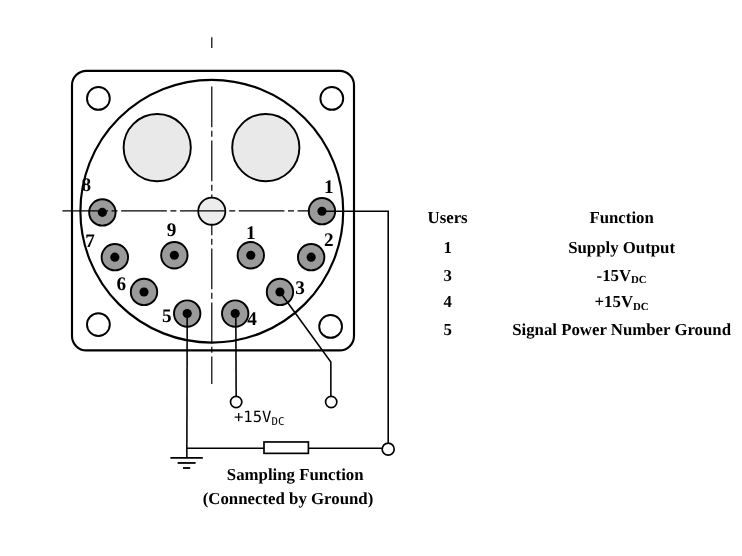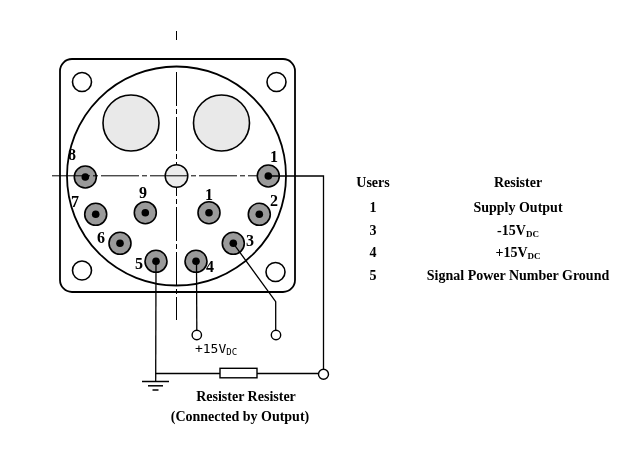--- a/index.html
+++ b/index.html
@@ -130,26 +130,26 @@
   <div class="txt pin-label" style="left:89px;top:229px;">6</div>
   <div class="txt pin-label" style="left:63px;top:193px;">7</div>
   <div class="txt pin-label" style="left:60px;top:146px;">8</div>
   <div class="txt pin-label" style="left:131px;top:184px;">9</div>
   <div class="txt pin-label" style="left:197px;top:186px;">1</div>
 
   <div class="txt terminal-label" style="left:175px;top:341px;">
     <span>+15V</span><span class="sub">DC</span>
   </div>
 
-  <div class="txt caption" style="left:146px;top:388px;">Resister Resister</div>
-  <div class="txt caption" style="left:140px;top:408px;">(Connected by Output)</div>
+  <div class="txt caption" style="left:146px;top:388px;">Sampling Function</div>
+  <div class="txt caption" style="left:140px;top:408px;">(Connected by Ground)</div>
 
   <div>
     <div class="txt tbl tbl-num" style="top:174px;">Users</div>
-    <div class="txt tbl tbl-fun" style="top:174px;">Resister</div>
+    <div class="txt tbl tbl-fun" style="top:174px;">Function</div>
 
     <div class="txt tbl tbl-num" style="top:198.5px;">1</div>
     <div class="txt tbl tbl-fun" style="top:198.5px;">
       <span>Supply Output</span><span class="sub"></span>
     </div>
 
     <div class="txt tbl tbl-num" style="top:221.5px;">3</div>
     <div class="txt tbl tbl-fun" style="top:221.5px;">
       <span>-15V</span><span class="sub">DC</span>
     </div>

